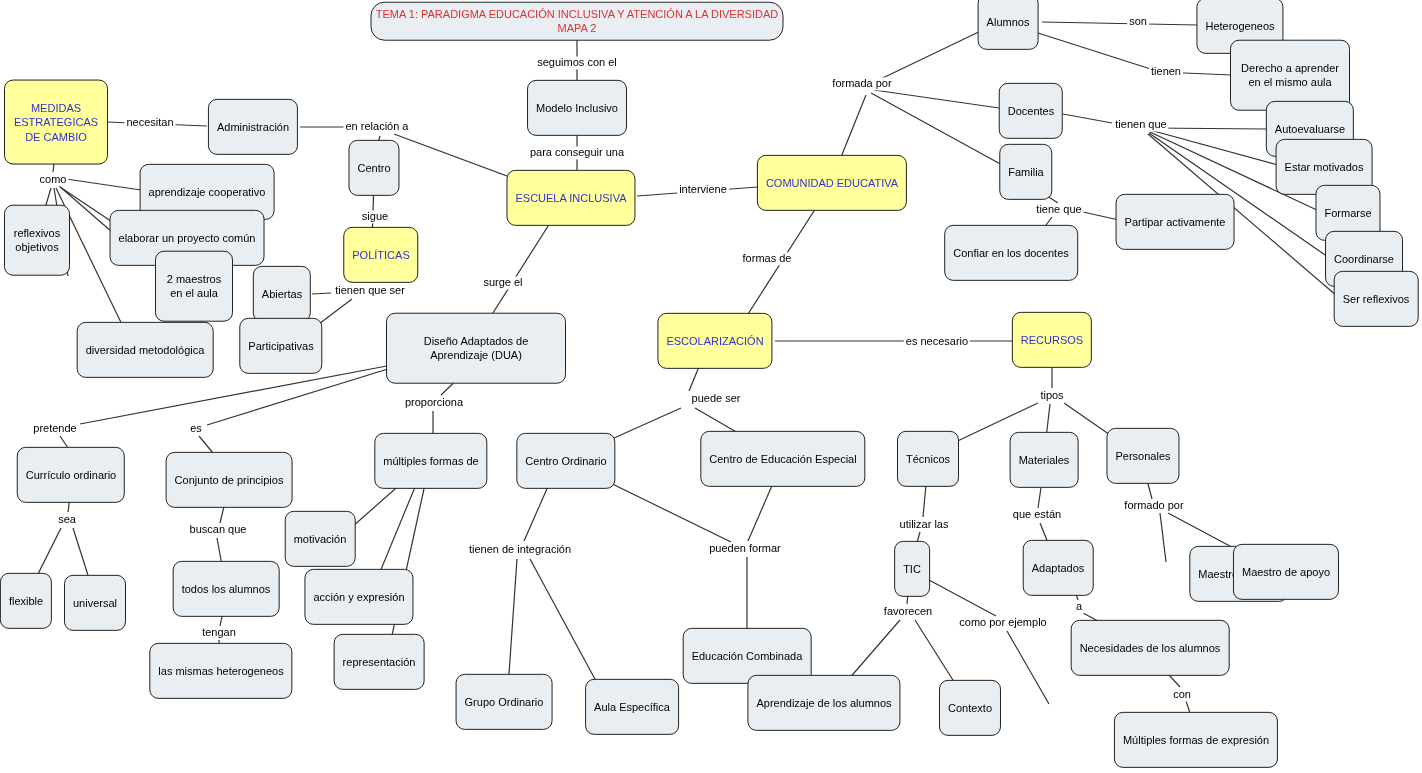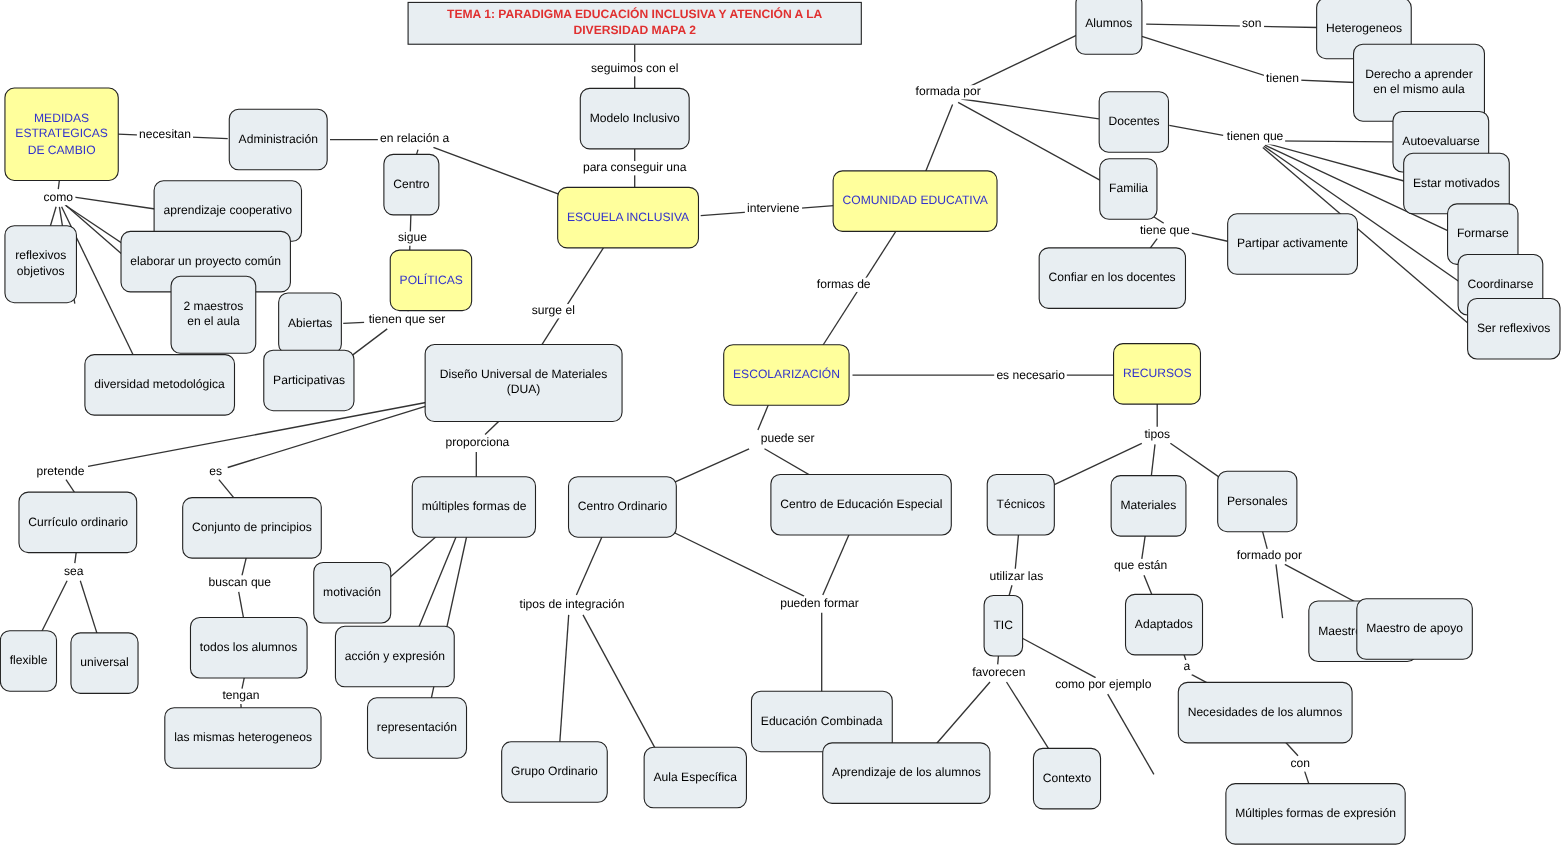--- a/index.html
+++ b/index.html
@@ -10,23 +10,22 @@
   .map svg{position:absolute;left:0;top:0;z-index:1;}
   .node{
     position:absolute;z-index:3;transform:translate(-50%,-50%);
     background:#e8eef2;border:1px solid #222;border-radius:9px;
     padding:20px 8px;font-size:11px;line-height:1.3;color:#000;
     text-align:center;white-space:nowrap;
   }
   .node.wrap{white-space:normal;}
   .node.y{background:#ffff9c;color:#3333cc;}
   .node.title{
-    color:#e03030;white-space:normal;width:405px;border-radius:0;
+    color:#e03030;white-space:normal;width:405px;border-radius:14px;
     padding:4px 3px;
-    font-weight:bold;
   }
   .lbl{
     position:absolute;z-index:2;transform:translate(-50%,-50%);
     font-size:11px;color:#000;background:#ffffff;padding:0 2px;
     white-space:nowrap;line-height:1.2;
   }
 </style>
 </head>
 <body>
 
@@ -134,30 +133,30 @@
   <div class="node" style="left:1348px;top:213px">Formarse</div>
   <div class="node" style="left:1364px;top:259px">Coordinarse</div>
   <div class="node" style="left:1376px;top:299px">Ser reflexivos</div>
   <div class="node" style="left:1026px;top:172px">Familia</div>
   <div class="node" style="left:1175px;top:222px">Partipar activamente</div>
   <div class="node" style="left:1011px;top:253px">Confiar en los docentes</div>
 
   <div class="node y wrap" style="left:56px;top:122px;width:86px">MEDIDAS ESTRATEGICAS DE CAMBIO</div>
   <div class="node" style="left:253px;top:127px">Administración</div>
   <div class="node" style="left:374px;top:168px">Centro</div>
-  <div class="node y" style="left:392px;top:255px">POLÍTICAS</div>
+  <div class="node y" style="left:381px;top:255px">POLÍTICAS</div>
   <div class="node" style="left:282px;top:294px">Abiertas</div>
   <div class="node" style="left:281px;top:346px">Participativas</div>
   <div class="node" style="left:207px;top:192px">aprendizaje cooperativo</div>
   <div class="node wrap" style="left:37px;top:240px;width:48px">reflexivos objetivos</div>
   <div class="node" style="left:187px;top:238px">elaborar un proyecto común</div>
   <div class="node wrap" style="left:194px;top:286px;width:60px">2 maestros en el aula</div>
   <div class="node" style="left:145px;top:350px">diversidad metodológica</div>
 
-  <div class="node wrap" style="left:476px;top:348px;width:162px">Diseño Universal de Materiales (DUA)</div>
+  <div class="node wrap" style="left:476px;top:348px;width:162px">Diseño Adaptados de Aprendizaje (DUA)</div>
   <div class="node" style="left:71px;top:475px">Currículo ordinario</div>
   <div class="node" style="left:26px;top:601px">flexible</div>
   <div class="node" style="left:95px;top:603px">universal</div>
   <div class="node" style="left:229px;top:480px">Conjunto de principios</div>
   <div class="node" style="left:226px;top:589px">todos los alumnos</div>
   <div class="node" style="left:221px;top:671px">las mismas heterogeneos</div>
   <div class="node" style="left:431px;top:461px">múltiples formas de</div>
   <div class="node" style="left:320px;top:539px">motivación</div>
   <div class="node" style="left:359px;top:597px">acción y expresión</div>
   <div class="node" style="left:379px;top:662px">representación</div>
@@ -199,21 +198,21 @@
   <div class="lbl" style="left:767px;top:259px">formas de</div>
   <div class="lbl" style="left:937px;top:342px">es necesario</div>
   <div class="lbl" style="left:716px;top:399px">puede ser</div>
   <div class="lbl" style="left:1052px;top:396px">tipos</div>
   <div class="lbl" style="left:55px;top:429px">pretende</div>
   <div class="lbl" style="left:196px;top:429px">es</div>
   <div class="lbl" style="left:434px;top:403px">proporciona</div>
   <div class="lbl" style="left:67px;top:520px">sea</div>
   <div class="lbl" style="left:218px;top:530px">buscan que</div>
   <div class="lbl" style="left:219px;top:633px">tengan</div>
-  <div class="lbl" style="left:520px;top:550px">tipos de integración</div>
+  <div class="lbl" style="left:520px;top:550px">tienen de integración</div>
   <div class="lbl" style="left:745px;top:549px">pueden formar</div>
   <div class="lbl" style="left:924px;top:525px">utilizar las</div>
   <div class="lbl" style="left:908px;top:612px">favorecen</div>
   <div class="lbl" style="left:1003px;top:623px">como por ejemplo</div>
   <div class="lbl" style="left:1037px;top:515px">que están</div>
   <div class="lbl" style="left:1079px;top:607px">a</div>
   <div class="lbl" style="left:1154px;top:506px">formado por</div>
   <div class="lbl" style="left:1182px;top:695px">con</div>
 
 </div>

